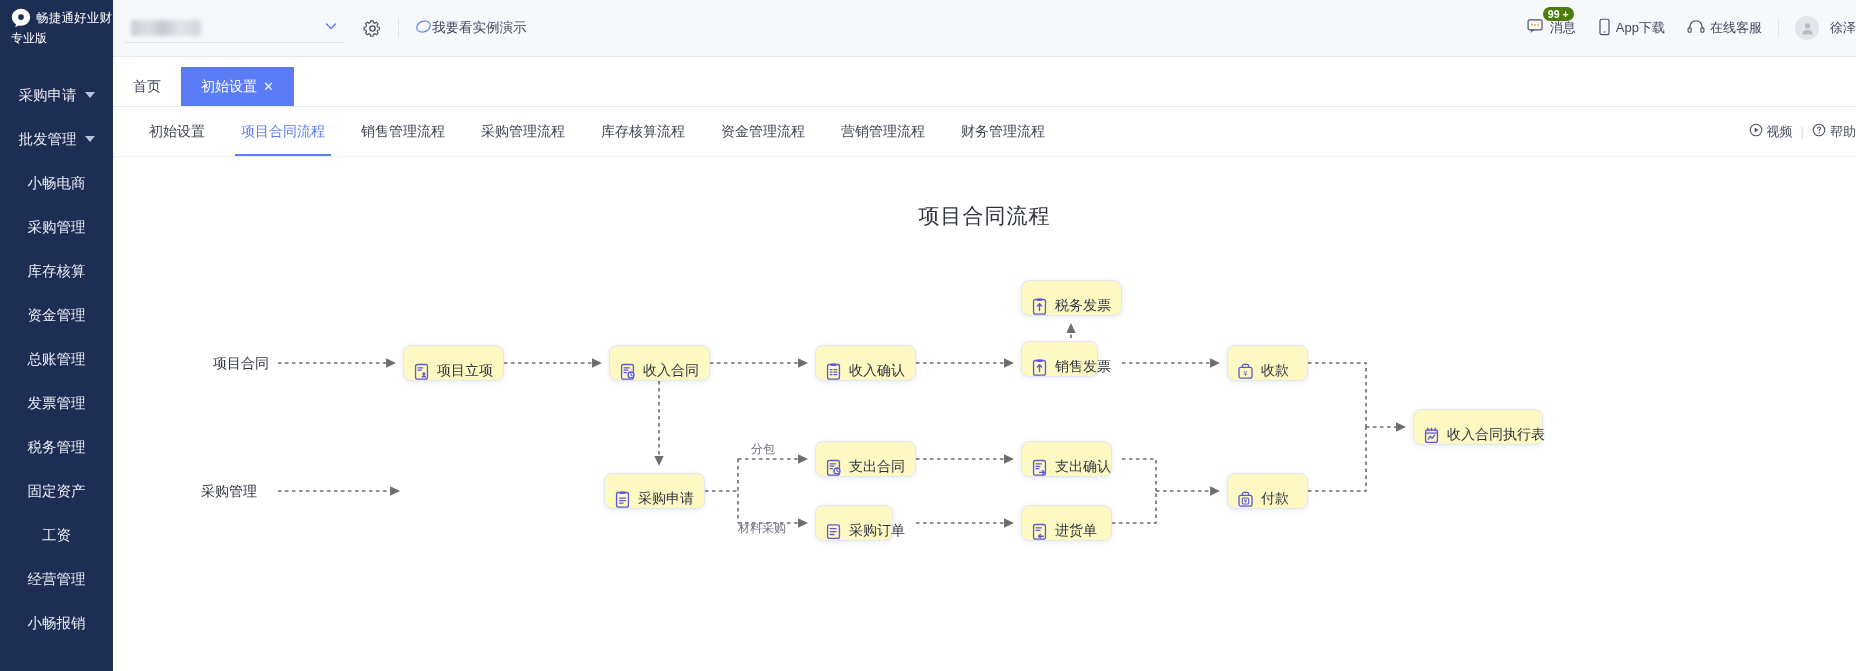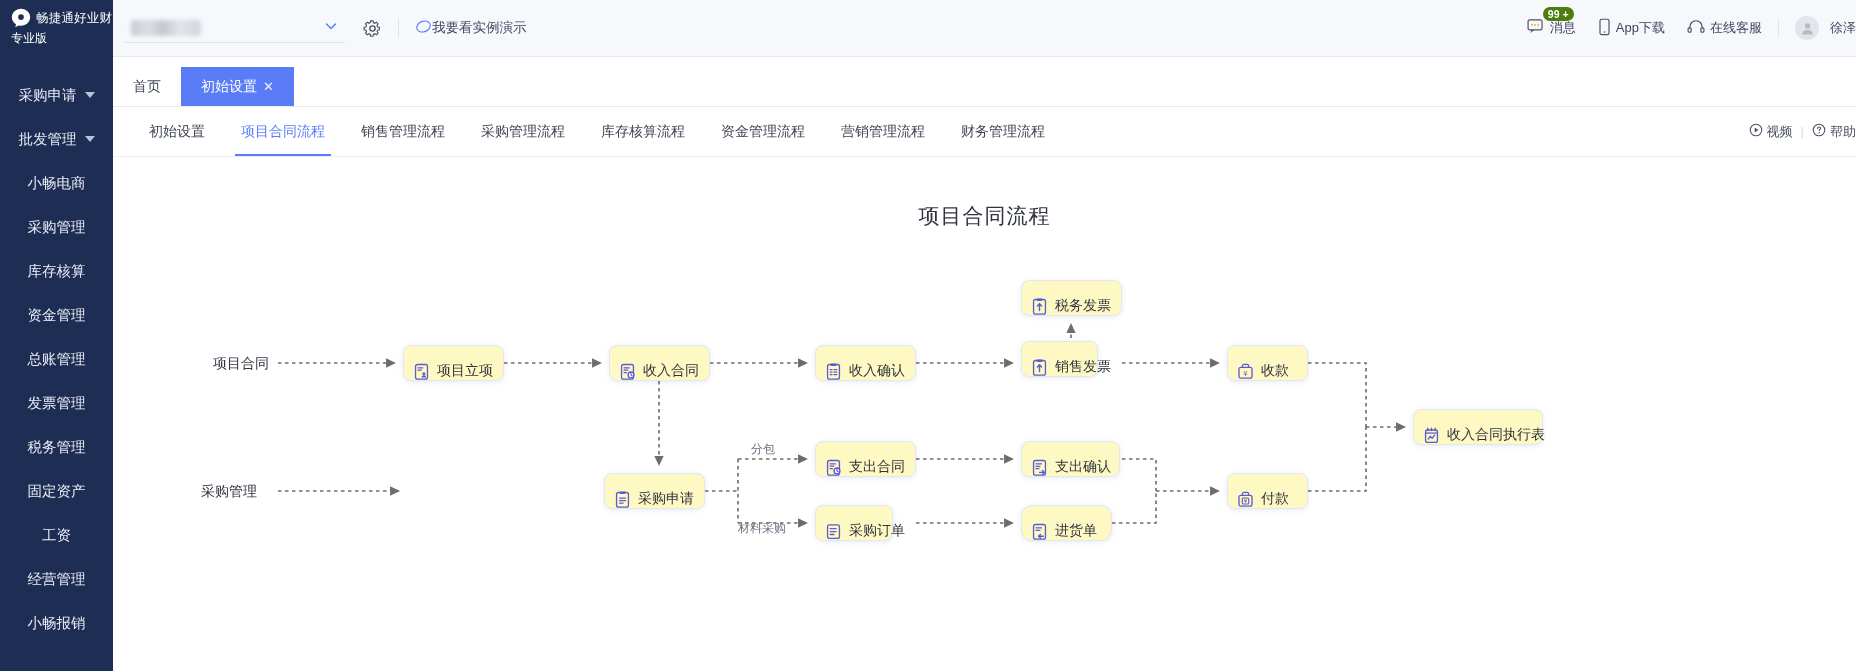--- a/index.html
+++ b/index.html
@@ -431,29 +431,29 @@
               </svg></span>
             <span class="nlabel">支出合同</span>
           </div>
           <div class="node" style="left: 702px; top: 348px; width: 78px;">
             <span class="nicon"><svg viewBox="0 0 17 18" width="17" height="17">
                 <rect x="2.2" y="2" width="12.6" height="14.2" rx="2" fill="none" stroke="#5b5bd6" stroke-width="1.4"></rect>
                 <path d="M5 6h6.2M5 9.1h6.2M5 12.2h4" stroke="#5b5bd6" stroke-width="1.4" stroke-linecap="round"></path>
               </svg></span>
             <span class="nlabel">采购订单</span>
           </div>
-          <div class="node" style="left: 908px; top: 284px; width: 99px;">
+          <div class="node" style="left: 908px; top: 284px; width: 91px;">
             <span class="nicon"><svg viewBox="0 0 17 18" width="17" height="17">
                 <rect x="2.2" y="1.6" width="12.6" height="15.4" rx="2" fill="none" stroke="#5b5bd6" stroke-width="1.4"></rect>
                 <path d="M4.8 5.1h5.8M4.8 7.7h4.2M4.8 10.3h3" stroke="#5b5bd6" stroke-width="1.3" stroke-linecap="round"></path>
                 <path d="M8.6 14.2h5M11.6 12.2l2.2 2-2.2 2" fill="none" stroke="#5b5bd6" stroke-width="1.4" stroke-linecap="round" stroke-linejoin="round"></path>
               </svg></span>
             <span class="nlabel">支出确认</span>
           </div>
-          <div class="node" style="left: 908px; top: 348px; width: 91px; border-radius: 11px;">
+          <div class="node" style="left: 908px; top: 348px; width: 91px;">
             <span class="nicon"><svg viewBox="0 0 17 18" width="17" height="17">
                 <rect x="2.2" y="1.6" width="12.6" height="15.4" rx="2" fill="none" stroke="#5b5bd6" stroke-width="1.4"></rect>
                 <path d="M4.8 5.1h5.8M4.8 7.7h4.2" stroke="#5b5bd6" stroke-width="1.3" stroke-linecap="round"></path>
                 <path d="M12.6 14h-5M9.6 12l-2.2 2 2.2 2" fill="none" stroke="#5b5bd6" stroke-width="1.4" stroke-linecap="round" stroke-linejoin="round"></path>
               </svg></span>
             <span class="nlabel">进货单</span>
           </div>
           <div class="node" style="left: 1114px; top: 316px; width: 81px;">
             <span class="nicon"><svg viewBox="0 0 17 18" width="17" height="17">
                 <rect x="1.6" y="4.6" width="13.8" height="11.4" rx="2" fill="none" stroke="#5b5bd6" stroke-width="1.4"></rect>

